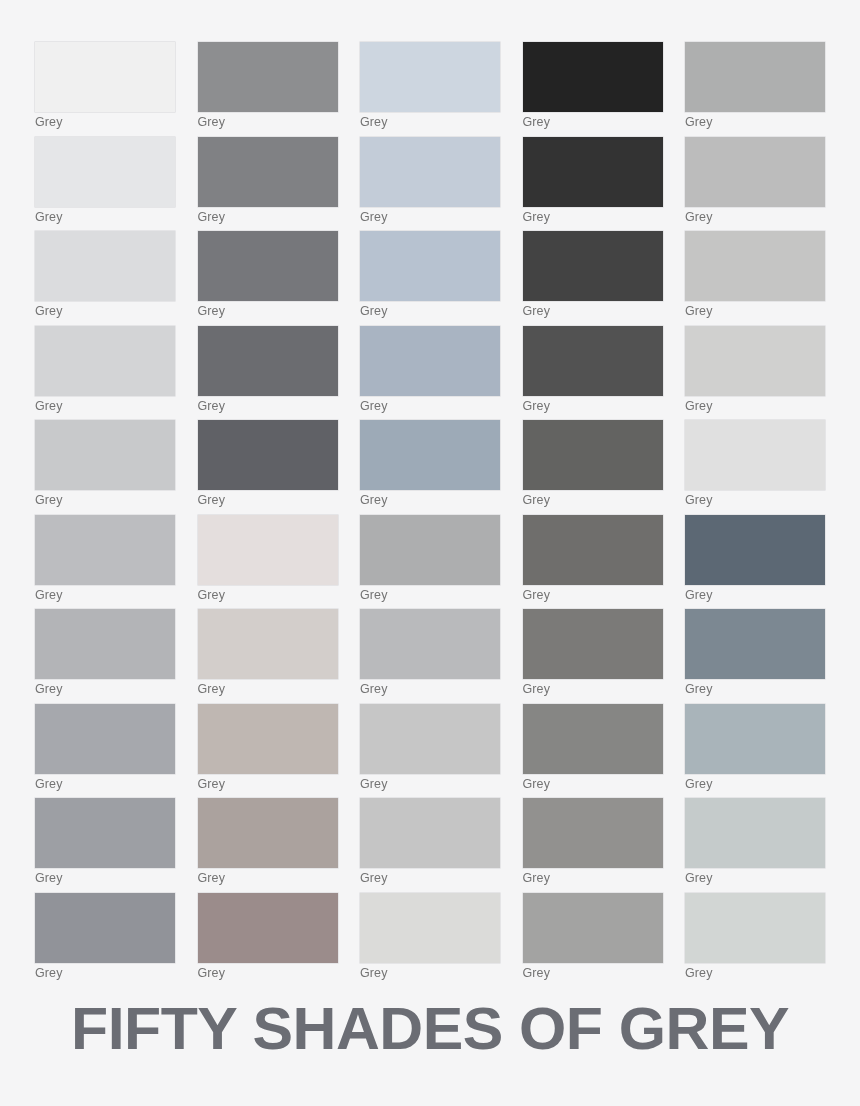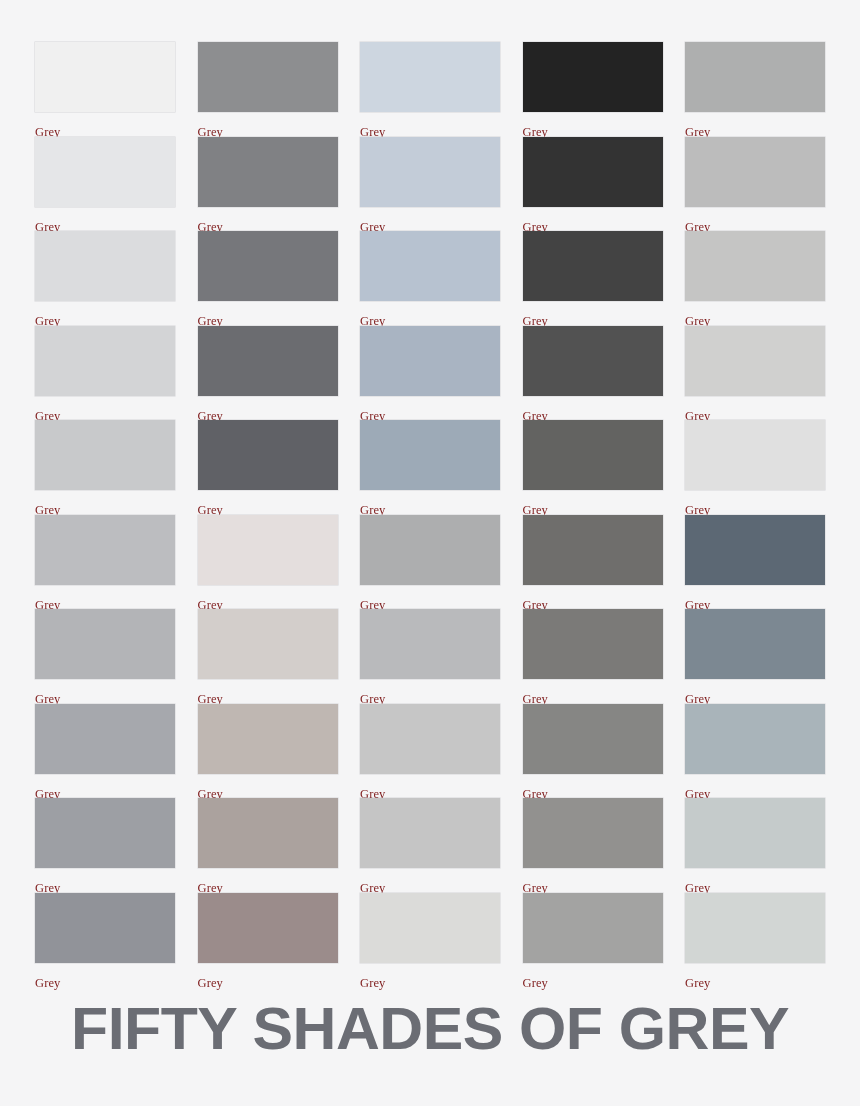--- a/index.html
+++ b/index.html
@@ -37,25 +37,25 @@
     position: relative;
   }
   .swatch-chip {
     width: 140px;
     height: 70px;
     display: block;
     box-shadow: 0 0 0 0.5px rgba(140,140,145,0.30);
   }
   .swatch-label {
     display: block;
-    margin-top: 13px;
-    font-family: Liberation Serif, serif;
+    margin-top: 3px;
+    font-family: Liberation Sans, sans-serif;
     font-size: 12.5px;
     line-height: 14px;
-    color: #7f1d1d;
+    color: #737373;
     letter-spacing: 0.1px;
     white-space: nowrap;
   }
   #poster-title {
     position: absolute;
     left: 0;
     top: 997px;
     width: 860px;
     text-align: center;
     font-family: "Liberation Sans Narrow", "Liberation Sans", sans-serif;

